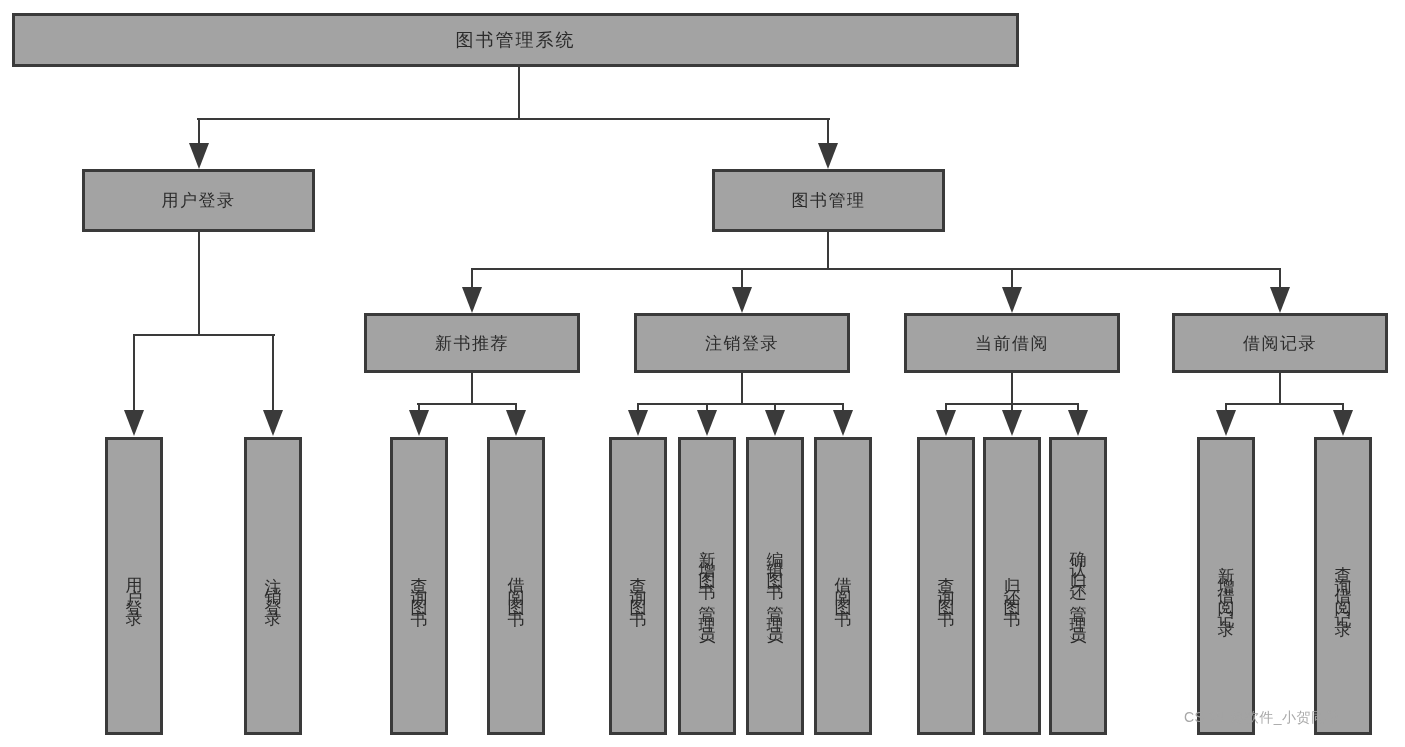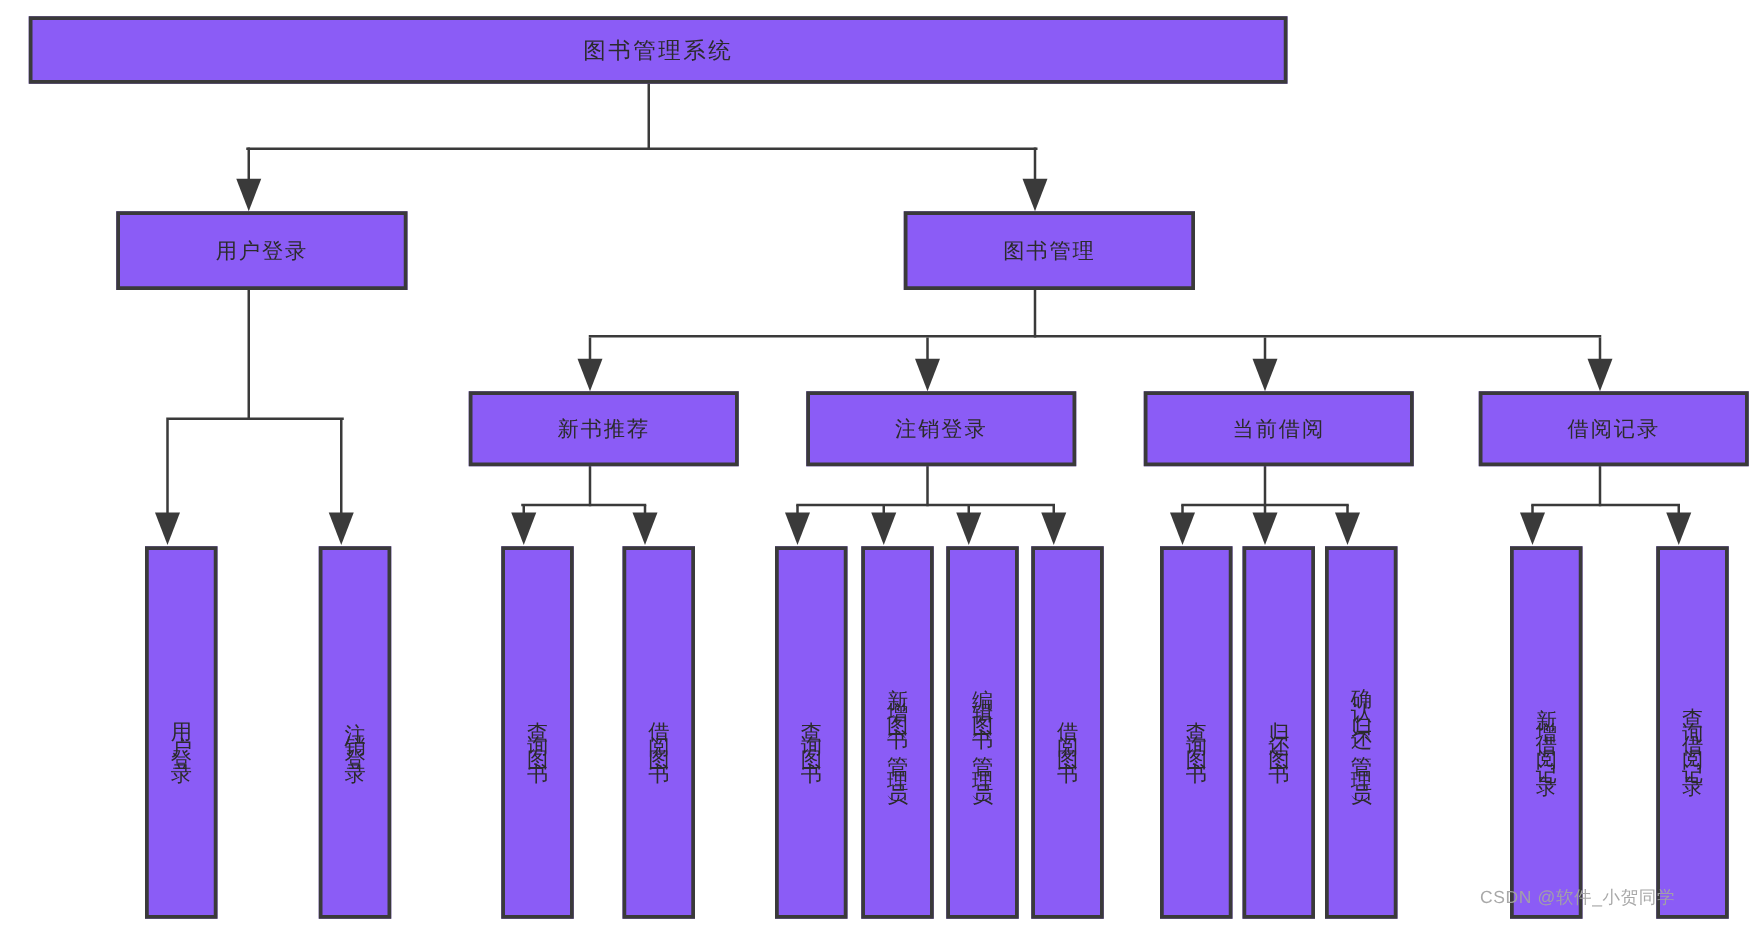--- a/index.html
+++ b/index.html
@@ -10,28 +10,27 @@
   }
   #canvas {
     position: relative;
     width: 1405px;
     height: 747px;
     background: #ffffff;
     overflow: hidden;
   }
   .box {
     position: absolute;
-    background: #8b5cf6;
+    background: #a3a3a3;
     border: 3px solid #3a3a3a;
     box-sizing: content-box;
     display: flex;
     align-items: center;
     justify-content: center;
     z-index: 2;
-    margin-left: 11px;
   }
   .hlabel {
     font-size: 17px;
     letter-spacing: 1.5px;
     color: #2b2b2b;
     white-space: nowrap;
   }
   .root-label { font-size: 18px; letter-spacing: 2px; }
   .vlabel {
     writing-mode: vertical-rl;

